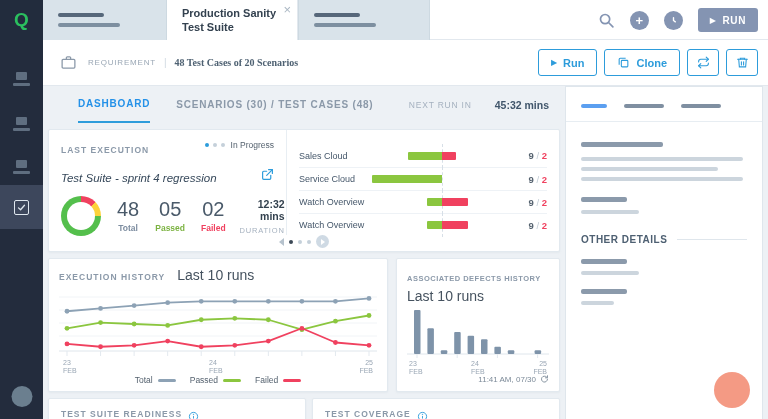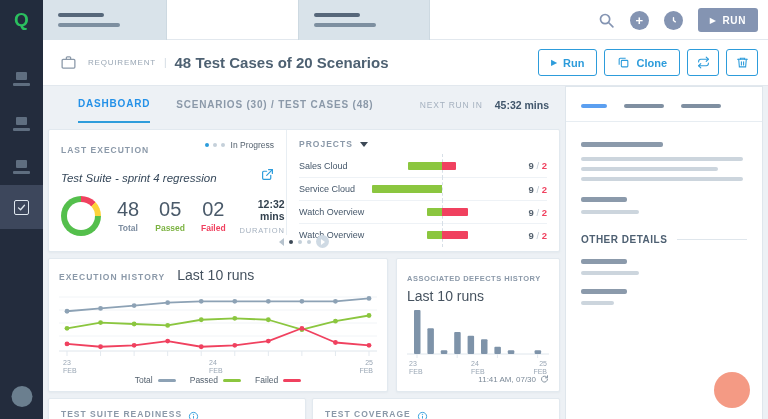--- a/index.html
+++ b/index.html
@@ -34,33 +34,33 @@
   .sb-check { width:15px; height:15px; border:1.5px solid #dfe7ee; border-radius:2px; display:flex; align-items:center; justify-content:center; }
   .sb-avatar { position:absolute; left:50%; transform:translateX(-50%); bottom:12px; width:21px; height:21px; border-radius:50%; background:#6b7f8f; }
 
   
   .hdr { position:absolute; left:43px; top:40px; width:725px; height:46px; background:#fff; border-bottom:1px solid #e2e8ee; display:flex; align-items:center; padding:0 10px 0 17px; z-index:3; }
   .hdr-icon { color:#8b99a9; width:17px; height:17px; margin-right:11px; flex:none; }
   .hdr-title { font-size:13.5px; font-weight:bold; color:#36485a; margin-bottom:3px; }
   .hdr-sub { display:flex; align-items:center; gap:8px; }
   .hdr-cat { font-size:8px; color:#9aa7b5; letter-spacing:.8px; }
   .hdr-sep { color:#cfd9e1; font-size:10px; }
-  .hdr-summary { font-size:15px; font-weight:bold; color:#4e6172; }
+  .hdr-summary { font-size:10px; font-weight:bold; color:#4e6172;font-family:Liberation Serif, serif; }
   .hdr-actions { margin-left:auto; display:flex; gap:7px; }
   .btn-outline { background:#fff; border:1px solid #2d9cdb; color:#2d9cdb; border-radius:3px; height:27px; display:flex; align-items:center; justify-content:center; gap:6px; font-size:11px; font-weight:bold; font-family:inherit; padding:0 12px; }
   .btn-outline .tri { font-size:8px; }
   .btn-outline svg { width:13px; height:13px; }
   .btn-icon { width:32px; padding:0; }
 
   
   .navtabs { position:absolute; left:43px; top:86px; width:520px; height:37px; display:flex; align-items:stretch; padding-left:35px; }
   .ntab { display:flex; align-items:center; font-size:10px; font-weight:bold; letter-spacing:.8px; margin-right:26px; }
   .ntab.on { color:#2491e8; border-bottom:2px solid #2d9cdb; }
   .ntab.off { color:#8b99a9; }
-  .next-run { margin-left:auto; margin-right:14px; display:flex; align-items:center; gap:12px; }
+  .next-run { margin-left:auto; margin-right:14px; display:flex; align-items:center; gap:23px; }
   .nr-label { font-size:8.5px; color:#a5b1bf; letter-spacing:.8px; }
   .nr-value { font-size:10.5px; font-weight:bold; color:#41566b; }
 
   
   .card { position:absolute; background:#fff; border:1px solid #e2e9ef; border-radius:2px; box-shadow:0 1px 2px rgba(160,175,190,.12); }
 
   
   .card-exec { left:48px; top:129px; width:512px; height:123px; }
   .exec-left { position:absolute; left:0; top:0; bottom:0; width:237px; padding:9px 12px; }
   .panel-heading { font-size:8.5px; font-weight:bold; color:#8b99a9; letter-spacing:1px; }
@@ -151,20 +151,25 @@
 <div id="app">
 
   <div class="topbar">
     <div class="logo-box">
         <span class="logo-q">Q</span>
       </div>
     <div class="tb-tab skel" style="left:43px;width:124px;">
       <div class="sk1"></div>
       <div class="sk2"></div>
     </div>
+    <div class="tb-tab active" style="left:167px;width:131px;">
+      <div class="t">Production Sanity</div>
+      <div class="t">Test Suite</div>
+      <span class="tab-close">×</span>
+    </div>
     <div class="tb-tab skel" style="left:298px;width:132px;border-left:1px solid #cdd9e1;">
       <div class="sk1"></div>
       <div class="sk2"></div>
     </div>
     <div class="tb-actions">
       <span class="tb-icon">
         <svg viewBox="0 0 24 24" fill="none" stroke="currentColor" stroke-width="2.4" stroke-linecap="round">
             <circle cx="10" cy="10" r="6.5"></circle>
             <line x1="15.2" y1="15.2" x2="21" y2="21"></line>
           </svg>
@@ -297,24 +302,20 @@
           <div class="v">02</div>
           <div class="l">Failed</div>
         </div>
         <div class="duration">
           <div class="v">12:32 mins</div>
           <div class="l">DURATION</div>
         </div>
       </div>
     </div>
     <div class="exec-right">
-      <div class="proj-head">
-        <span class="panel-heading">PROJECTS</span>
-        <span class="caret-down"></span>
-      </div>
       <div class="proj-rows">
         <div class="proj-row">
           <span class="proj-name">Sales Cloud</span>
           <span class="proj-bars">
               <span class="proj-center"></span>
               <i class="pb-pass" style="width: 34px;"></i>
               <i class="pb-fail" style="width: 14px;"></i>
             </span>
           <span class="proj-val"><span class="p">9</span> <span class="s">/</span> <span class="f">2</span></span>
         </div>

